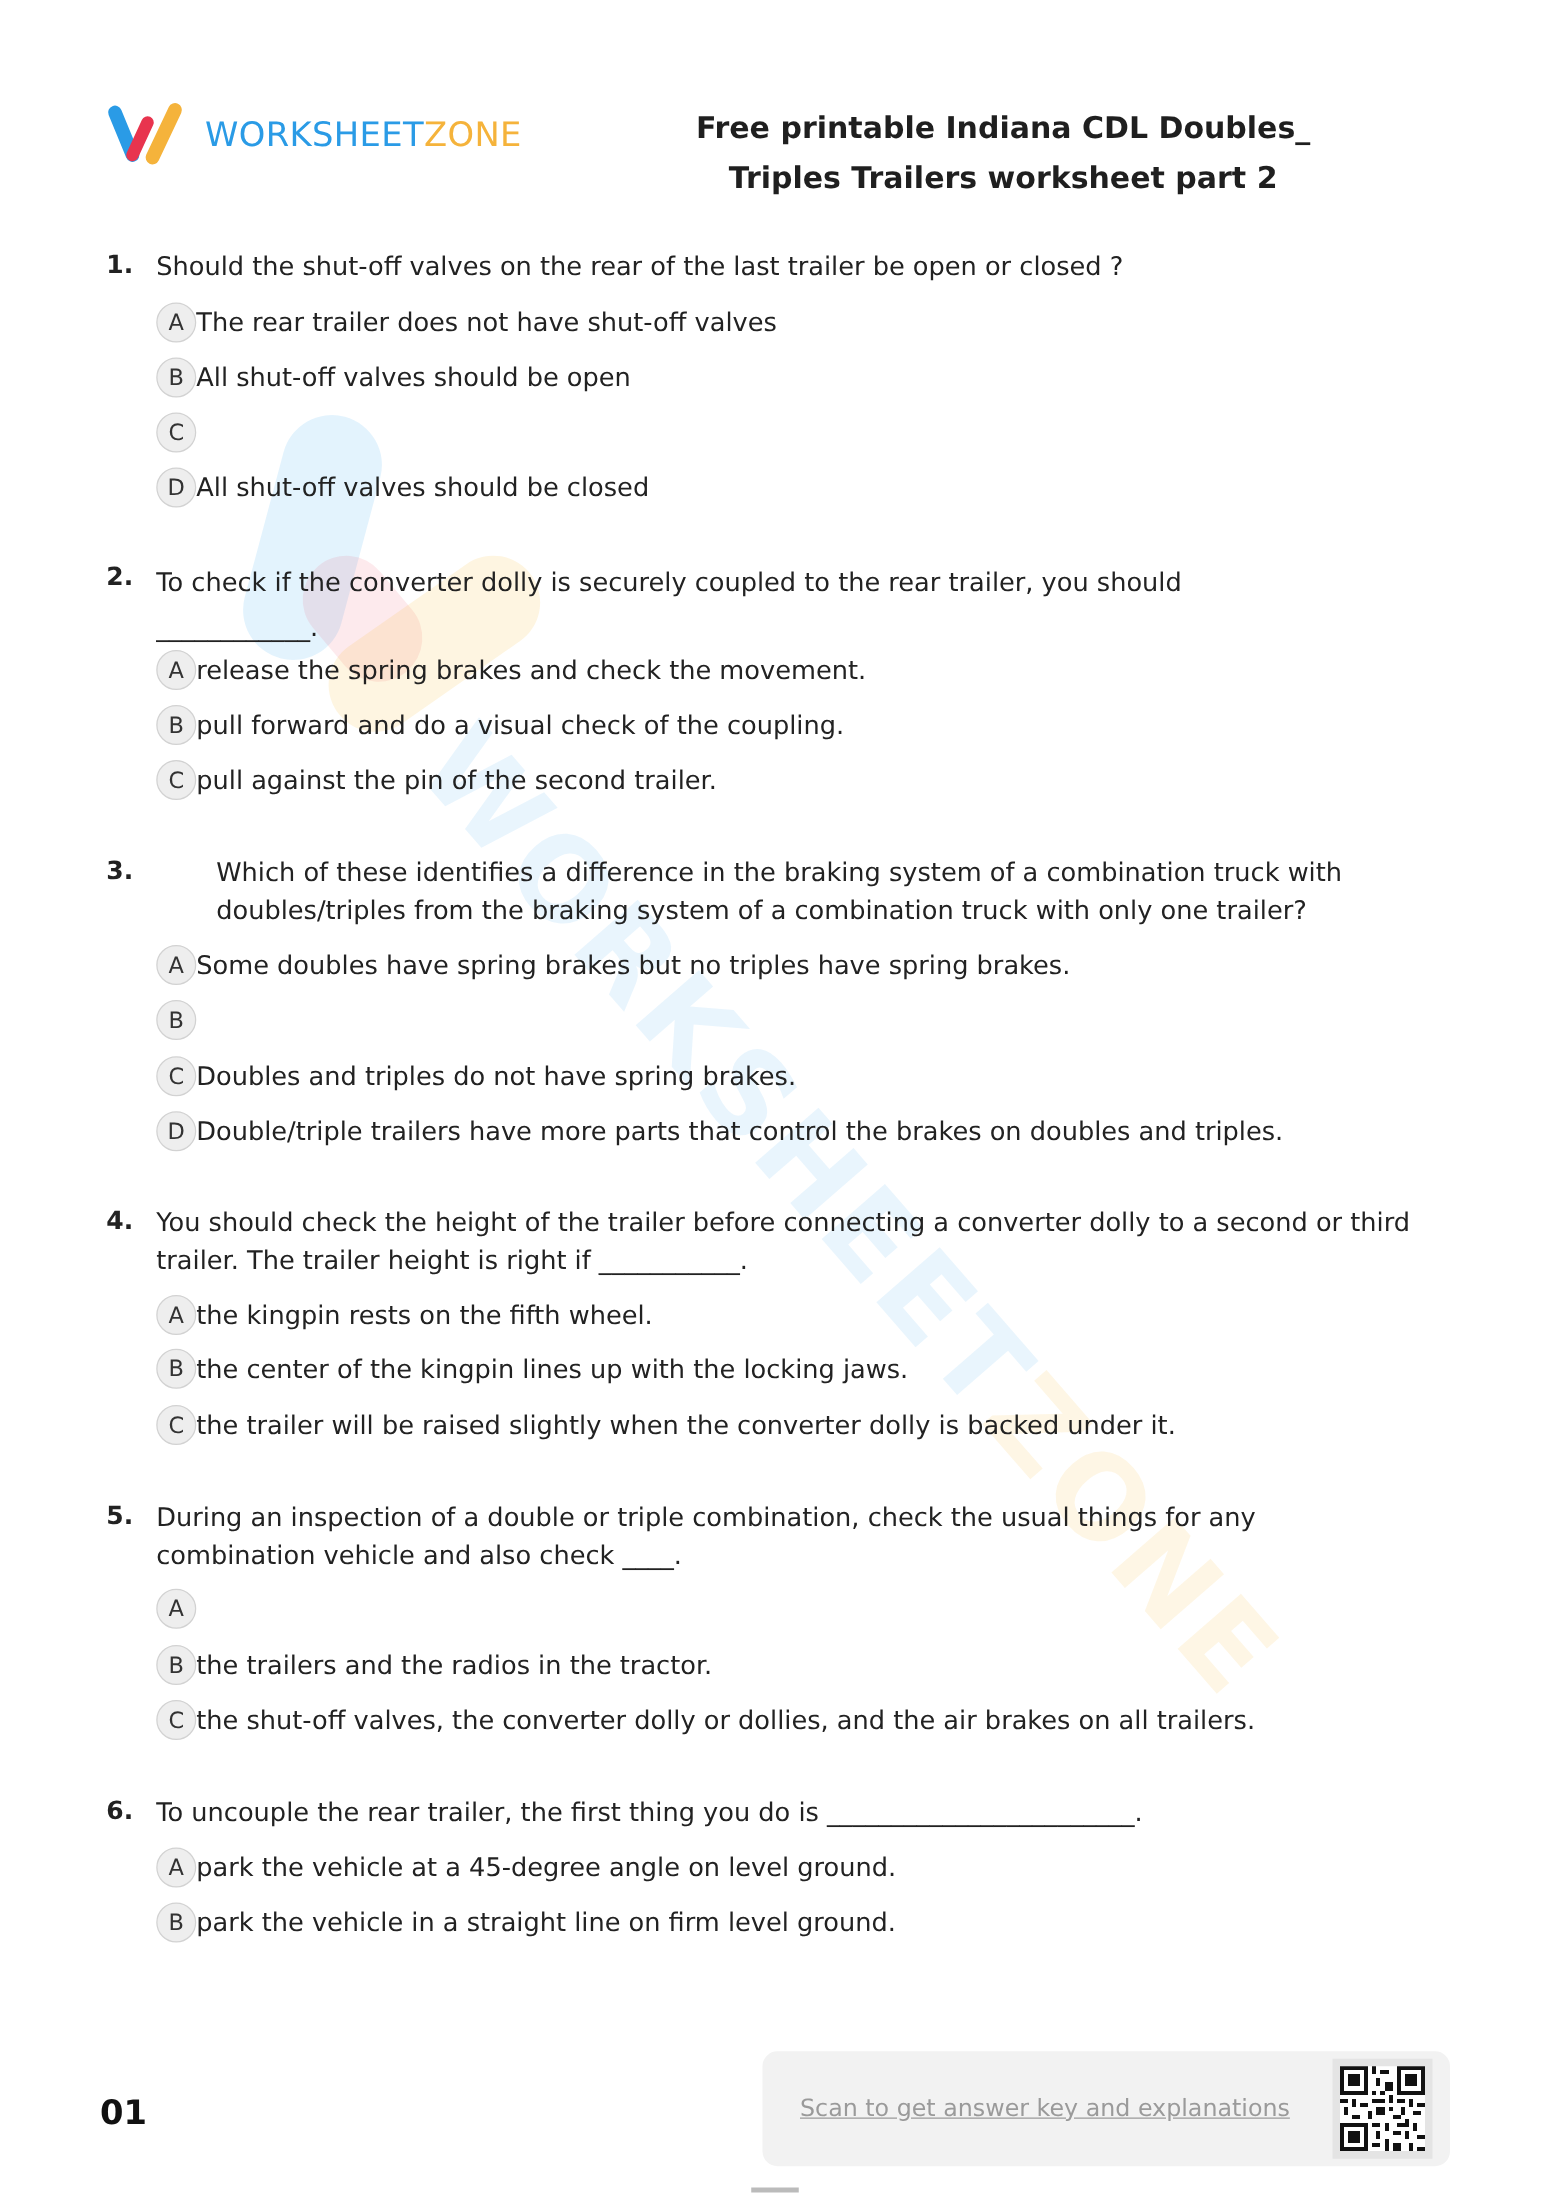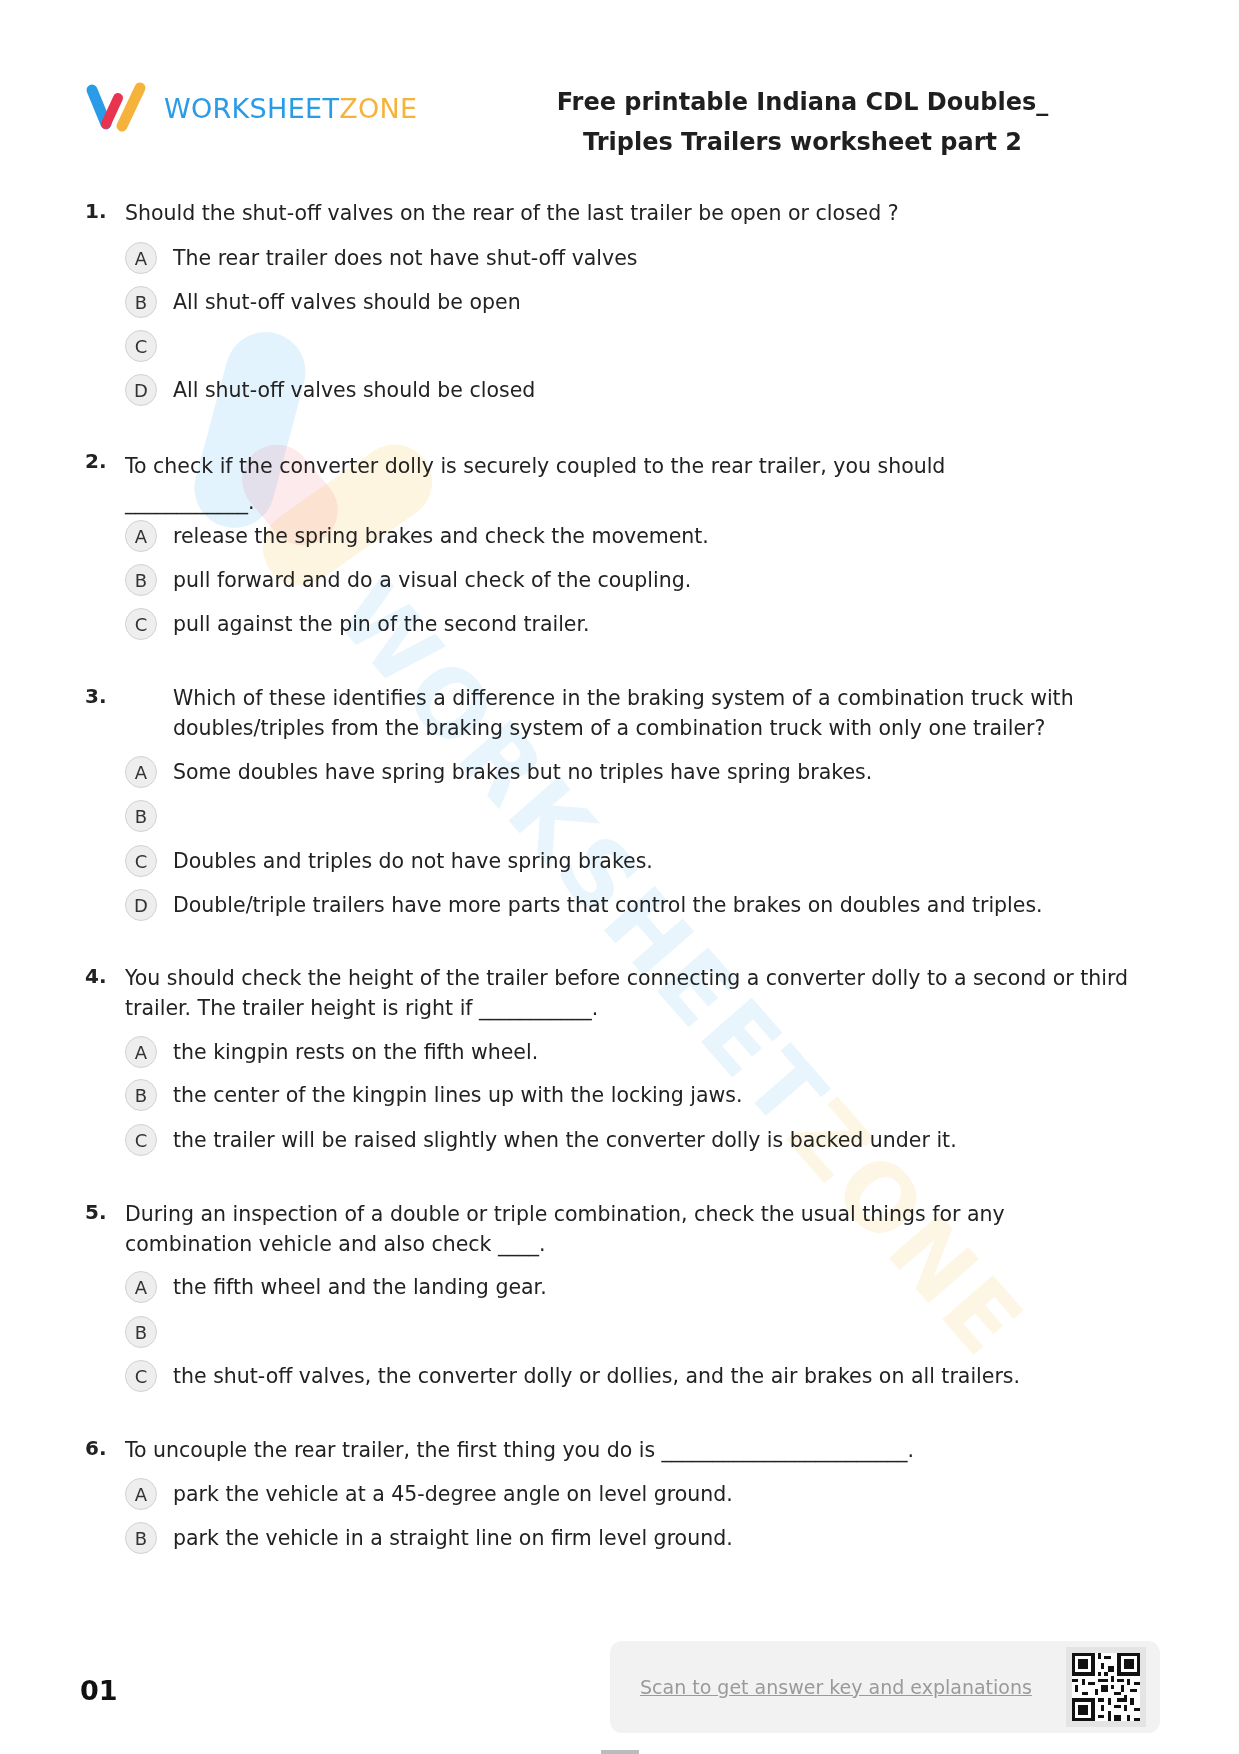--- a/index.html
+++ b/index.html
@@ -22,21 +22,21 @@
   .title { position:absolute; left:530px; top:82px; width:545px; text-align:center;
            font-size:24px; font-weight:bold; line-height:40px; color:#1f1f1f; }
 
   .q { position:absolute; left:0; width:1239px; }
   .q-num { position:absolute; left:85px; font-weight:bold; font-size:20px; }
   .q-text { position:absolute; left:125px; width:1030px; font-size:20.5px; line-height:30px; color:#222; }
   .opt { position:absolute; left:125px; height:34px; display:flex; align-items:center; }
   .opt-letter { width:32px; height:32px; border-radius:50%; background:#eeeeee; border:1px solid #d2d2d2;
                 box-sizing:border-box; display:flex; align-items:center; justify-content:center;
                 font-size:18px; color:#333; }
-  .opt-text { margin-left:16px; font-size:20.5px; color:#222; white-space:nowrap; }
+  .opt-text { margin-left:0; font-size:20.5px; color:#222; white-space:nowrap; }
 
   .page-num { position:absolute; left:80px; top:1675px; font-size:27px; font-weight:bold;
               text-underline-offset:5px; color:#111; }
   .scan-card { position:absolute; left:610px; top:1641px; width:550px; height:92px;
                background:#f2f2f2; border-radius:12px; }
   .scan-text { position:absolute; left:30px; top:0; line-height:92px; font-size:19px; color:#9a9a9a;text-decoration:underline; }
   .qr { position:absolute; right:14px; top:6px; width:80px; height:80px; background:#e4e4e4;
         display:flex; align-items:center; justify-content:center; }
   .bottom-mark { position:absolute; left:601px; top:1750px; width:38px; height:4px; background:#bbbbbb; }
 </style>
@@ -138,24 +138,24 @@
     <span class="opt-letter">C</span>
     <span class="opt-text">the trailer will be raised slightly when the converter dolly is backed under it.</span>
   </div>
 </div>
 
 <div class="q">
   <span class="q-num" style="top:1200px;">5.</span>
   <div class="q-text" style="top:1199px;width:960px;">During an inspection of a double or triple combination, check the usual things for any combination vehicle and also check ____.</div>
   <div class="opt" style="top:1270px;">
     <span class="opt-letter">A</span>
-    <span class="opt-text">the fifth wheel and the landing gear.</span>
   </div>
   <div class="opt" style="top:1315px;">
     <span class="opt-letter">B</span>
+    <span class="opt-text">the trailers and the radios in the tractor.</span>
   </div>
   <div class="opt" style="top:1359px;">
     <span class="opt-letter">C</span>
     <span class="opt-text">the shut-off valves, the converter dolly or dollies, and the air brakes on all trailers.</span>
   </div>
 </div>
 
 <div class="q">
   <span class="q-num" style="top:1436px;">6.</span>
   <div class="q-text" style="top:1435px;width:1040px;">To uncouple the rear trailer, the first thing you do is ________________________.</div>

